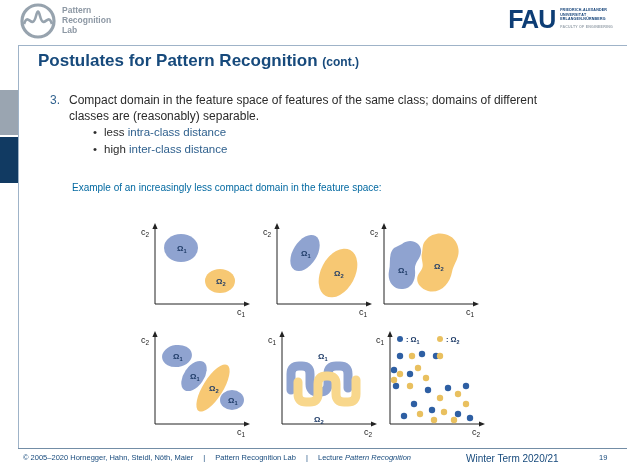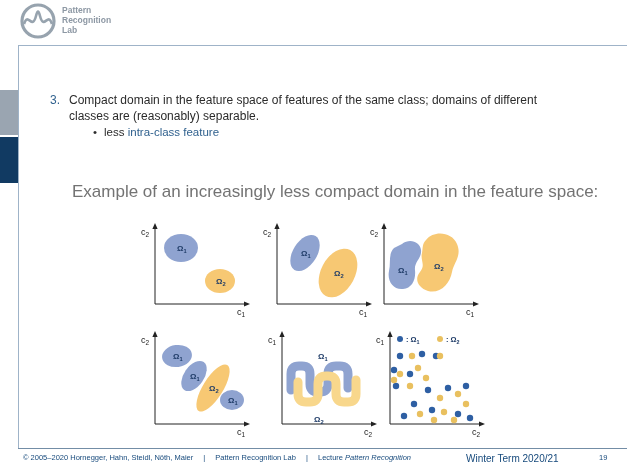--- a/index.html
+++ b/index.html
@@ -22,21 +22,21 @@
   .tab-navy{top:137px;height:46px;background:#113a62;}
   
   .title{position:absolute;left:38px;top:51px;margin:0;font-size:17px;font-weight:bold;color:#174a7c;}
   .title .cont{font-size:12px;}
   .item{position:absolute;left:50px;top:92px;width:500px;display:flex;font-size:12px;color:#2b2b2b;line-height:1.35;}
   .item .num{color:#30618e;margin-right:9px;}
   .bullets{position:absolute;left:93px;top:126px;margin:0;padding:0;list-style:none;font-size:11.5px;color:#2b2b2b;}
   .bullets li{margin:0 0 5px 0;}
   .bullets li::before{content:"•";margin-right:7px;color:#2b2b2b;}
   .blue{color:#30618e;}
-  .example{position:absolute;left:72px;top:182px;font-size:17px;color:#737373;}
+  .example{position:absolute;left:72px;top:182px;font-size:10px;color:#0369a1;}
   
   .plot{position:absolute;width:122px;}
   .plot svg{display:block;}
   .pos-0{left:131px;top:218px;height:100px;}
   .pos-1{left:253px;top:218px;height:100px;}
   .pos-2{left:360px;top:218px;height:100px;}
   .pos-3{left:131px;top:326px;height:112px;}
   .pos-4{left:258px;top:326px;height:112px;}
   .pos-5{left:366px;top:326px;height:112px;}
   
@@ -55,35 +55,46 @@
       <circle cx="18" cy="18" r="16" fill="none" stroke="#97a3ae" stroke-width="3.2"></circle>
       <path d="M4,21 C8,8 12,28 16,13 C17.5,7 18.5,7 20,13 C24,28 28,8 32,21" fill="none" stroke="#97a3ae" stroke-width="2.6"></path>
     </svg>
     <div class="prl-text">
       <div>Pattern</div>
       <div>Recognition</div>
       <div>Lab</div>
     </div>
   </div>
 
+  <div class="fau">
+    <div class="fau-acronym">FAU</div>
+    <div class="fau-names">
+      <div>FRIEDRICH-ALEXANDER</div>
+      <div>UNIVERSITÄT</div>
+      <div>ERLANGEN-NÜRNBERG</div>
+      <div class="fau-faculty">FACULTY OF ENGINEERING</div>
+    </div>
+  </div>
 
   <div class="frame-top"></div>
   <div class="frame-left"></div>
   <div class="frame-bottom"></div>
   <div class="tab tab-gray"></div>
   <div class="tab tab-navy"></div>
 
+  <h1 class="title"><span>Postulates for Pattern Recognition</span> <span class="cont">(cont.)</span></h1>
 
   <div class="item">
     <span class="num">3.</span>
     <span class="itext">Compact domain in the feature space of features of the same class; domains of different classes are (reasonably) separable.</span>
   </div>
 
   <ul class="bullets">
-    <li><span>less</span> <span class="blue">intra-class feature</span></li>
+    <li><span>less</span> <span class="blue">intra-class distance</span></li>
+    <li><span>high</span> <span class="blue">inter-class distance</span></li>
   </ul>
 
   <div class="example">Example of an increasingly less compact domain in the feature space:</div>
 
   <div class="plot pos-0">
       <svg viewBox="0 0 122 100" width="100%" height="100%">
         <line x1="24" y1="86" x2="24" y2="9" stroke="#222222" stroke-width="1"></line>
         <line x1="24" y1="86" x2="115" y2="86" stroke="#222222" stroke-width="1"></line>
         <polygon points="24,5 21.4,11 26.6,11" fill="#222222"></polygon>
         <polygon points="119,86 113,83.4 113,88.6" fill="#222222"></polygon>

